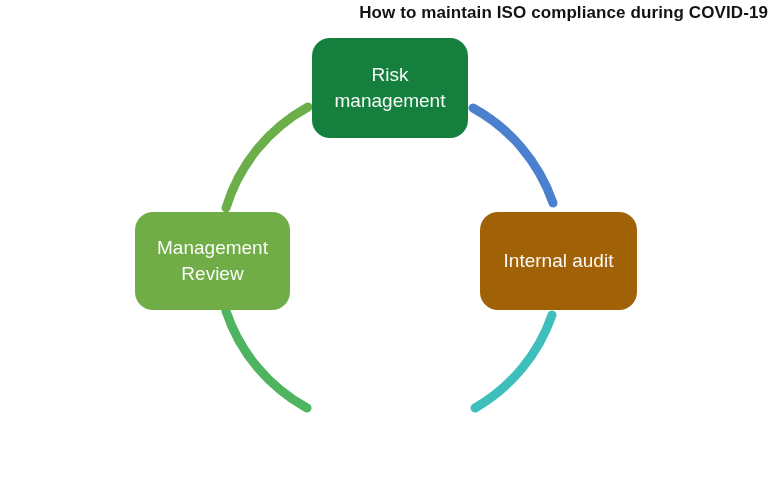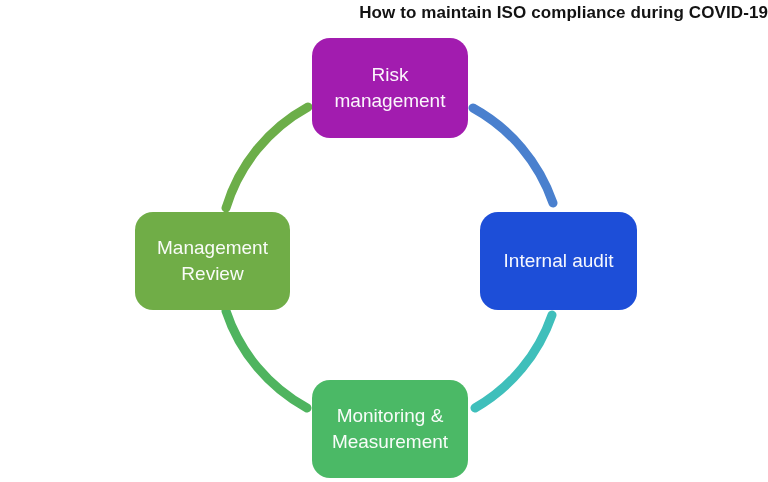--- a/index.html
+++ b/index.html
@@ -66,32 +66,28 @@
 
   <h1 class="title">How to maintain ISO compliance during COVID-19</h1>
 
   <svg class="ring" viewBox="0 0 768 482" aria-hidden="true">
     <path d="M473,108 A172,172 0 0 1 553,203" stroke="#4A80CE"></path>
     <path d="M552,315 A172,172 0 0 1 475,408" stroke="#3FBFBB"></path>
     <path d="M307,408 A172,172 0 0 1 226,311" stroke="#4FB45F"></path>
     <path d="M226,208 A172,172 0 0 1 308,107" stroke="#6CAE49"></path>
   </svg>
 
-  <div class="node node-top" style="background: #a21caf;">
+  <div class="node node-top" style="background: #15803d;">
     <span class="node-label">Risk
 management</span>
   </div>
 
-  <div class="node node-right" style="background: #1d4ed8;">
+  <div class="node node-right" style="background: #a16207;">
     <span class="node-label">Internal audit</span>
   </div>
 
-  <div class="node node-bottom" style="background: rgb(75, 185, 102);">
-    <span class="node-label">Monitoring &amp;
-Measurement</span>
-  </div>
 
   <div class="node node-left" style="background: rgb(112, 173, 71);">
     <span class="node-label">Management
 Review</span>
   </div>
 
 </div>
 
 </body></html>

